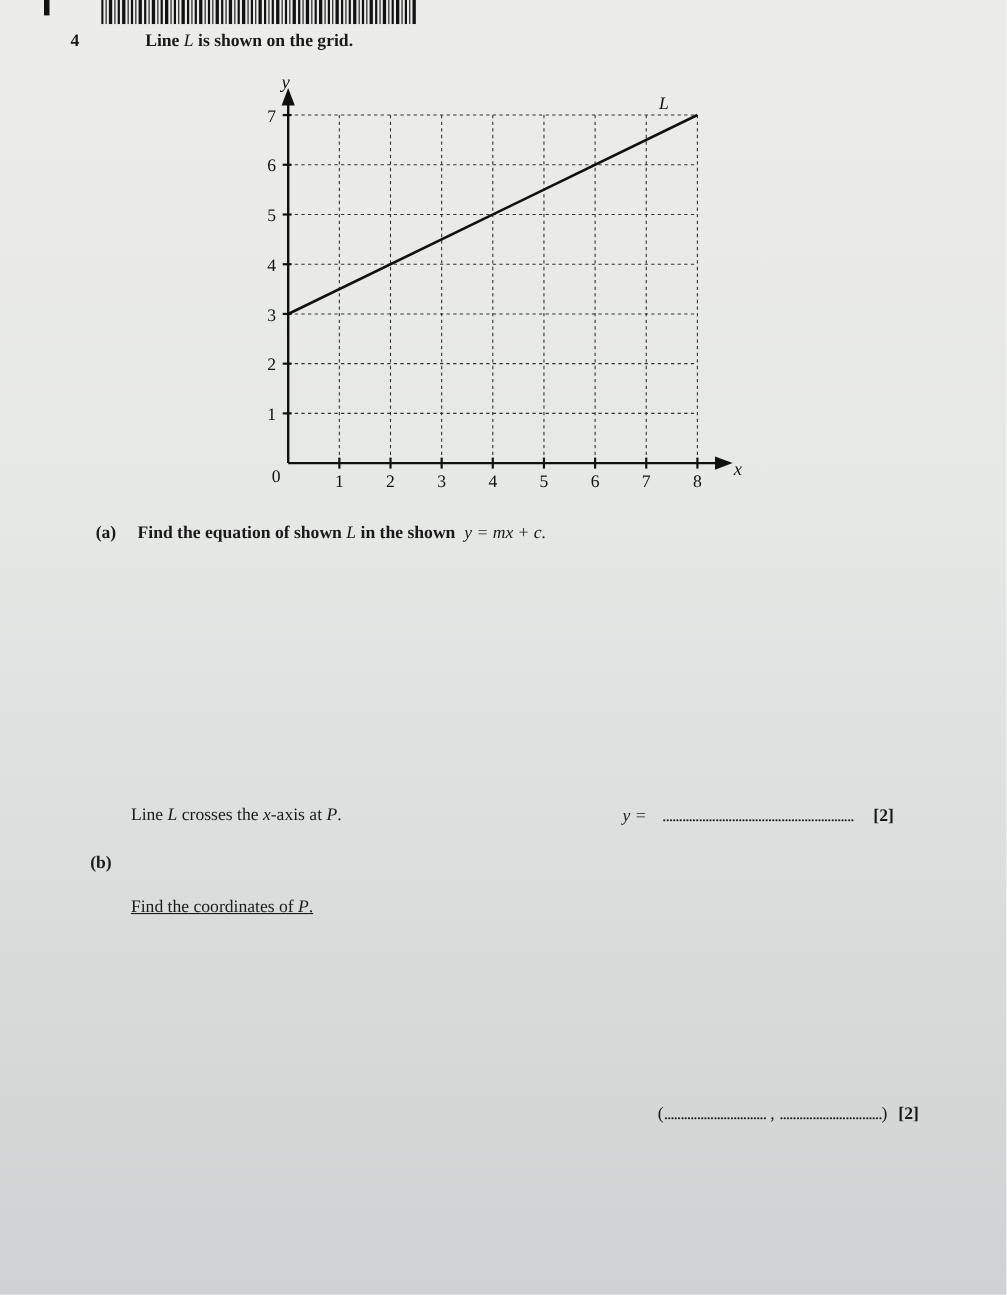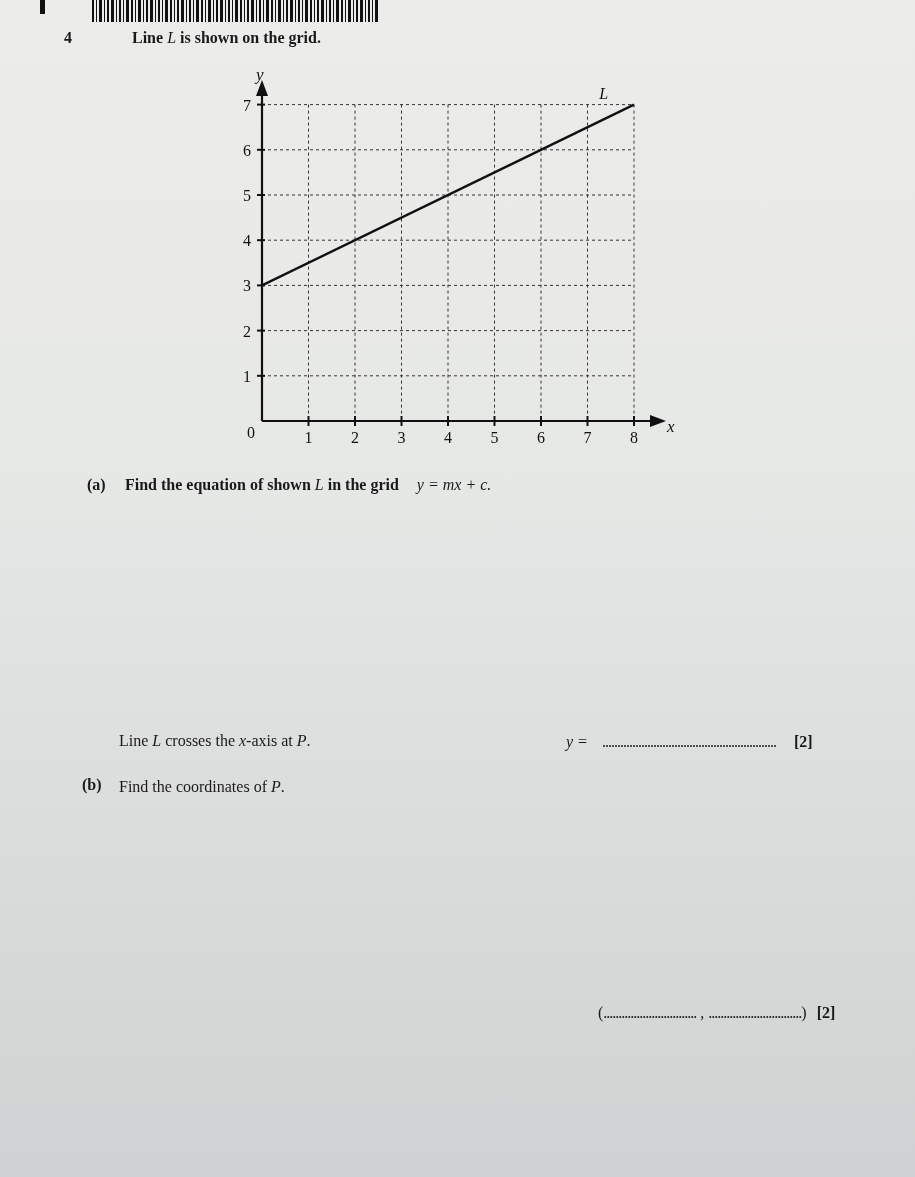--- a/index.html
+++ b/index.html
@@ -166,30 +166,30 @@
       <text x="243" y="110.59999999999997">7</text>
       <text x="247" y="438">0</text>
     </g>
   <line id="lineL" stroke="#111" stroke-width="2.4" x1="262" y1="285.4" x2="634" y2="104.59999999999997"></line>
   <text id="labelL" font-family="Liberation Serif, serif" font-style="italic" font-size="16" fill="#111" x="599.125" y="99.17599999999999">L</text>
   <text id="xlabel" x="667" y="432" font-family="Liberation Serif, serif" font-style="italic" font-size="17" fill="#111">x</text>
   <text id="ylabel" x="256" y="80" font-family="Liberation Serif, serif" font-style="italic" font-size="17" fill="#111">y</text>
 </svg>
 
 <div class="part-label" style="left:87px; top:476px;">(a)</div>
-<div class="part-text" style="left:125px; top:476px;"><span>Find the equation of shown </span><span class="it">L</span><span> in the grid</span><span class="it" style="margin-left:18px;">y = mx + c.</span></div>
+<div class="part-text" style="left:125px; top:476px;"><span>Find the equation of shown </span><span class="it">L</span><span> in the shown</span><span class="it" style="margin-left:8px;">y = mx + c.</span></div>
 
 <div class="ans" style="left:566px; top:733px;">
   <span class="it">y =</span>
   <span class="dots" style="margin-left:10px;">..........................................................</span>
   <span class="marks" style="margin-left:14px;">[2]</span>
 </div>
 
 <div class="part-label" style="left:82px; top:776px;">(b)</div>
 <div class="part-text" style="left:119px; top:732px; font-weight:normal;"><span>Line </span><span class="it">L</span><span> crosses the </span><span class="it">x</span><span>-axis at </span><span class="it">P</span><span>.</span></div>
-<div class="part-text" style="left:119px; top:778px; font-weight:normal;"><span>Find the coordinates of </span><span class="it">P</span><span>.</span></div>
+<div class="part-text" style="left:119px; top:816px; font-weight:normal;text-decoration:underline;"><span>Find the coordinates of </span><span class="it">P</span><span>.</span></div>
 
 <div class="ans" style="left:598px; top:1004px;">
   <span>(</span><span class="dots">...............................</span>
   <span>,</span>
   <span class="dots">...............................</span><span>)</span>
   <span class="marks" style="margin-left:6px;">[2]</span>
 </div>
 
 </body></html>

